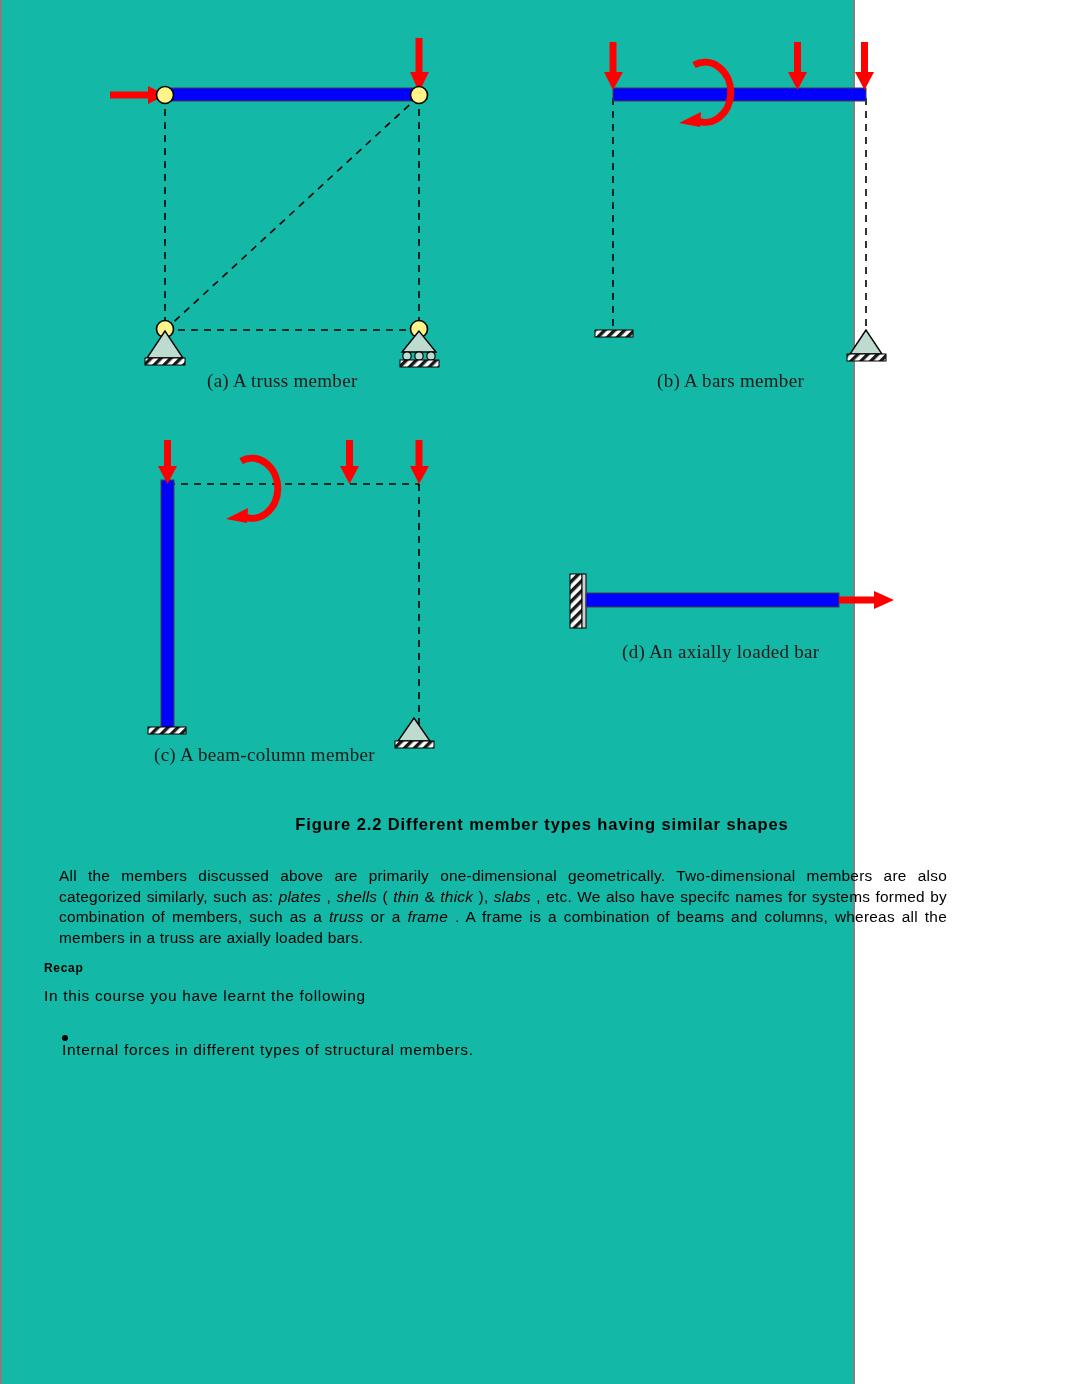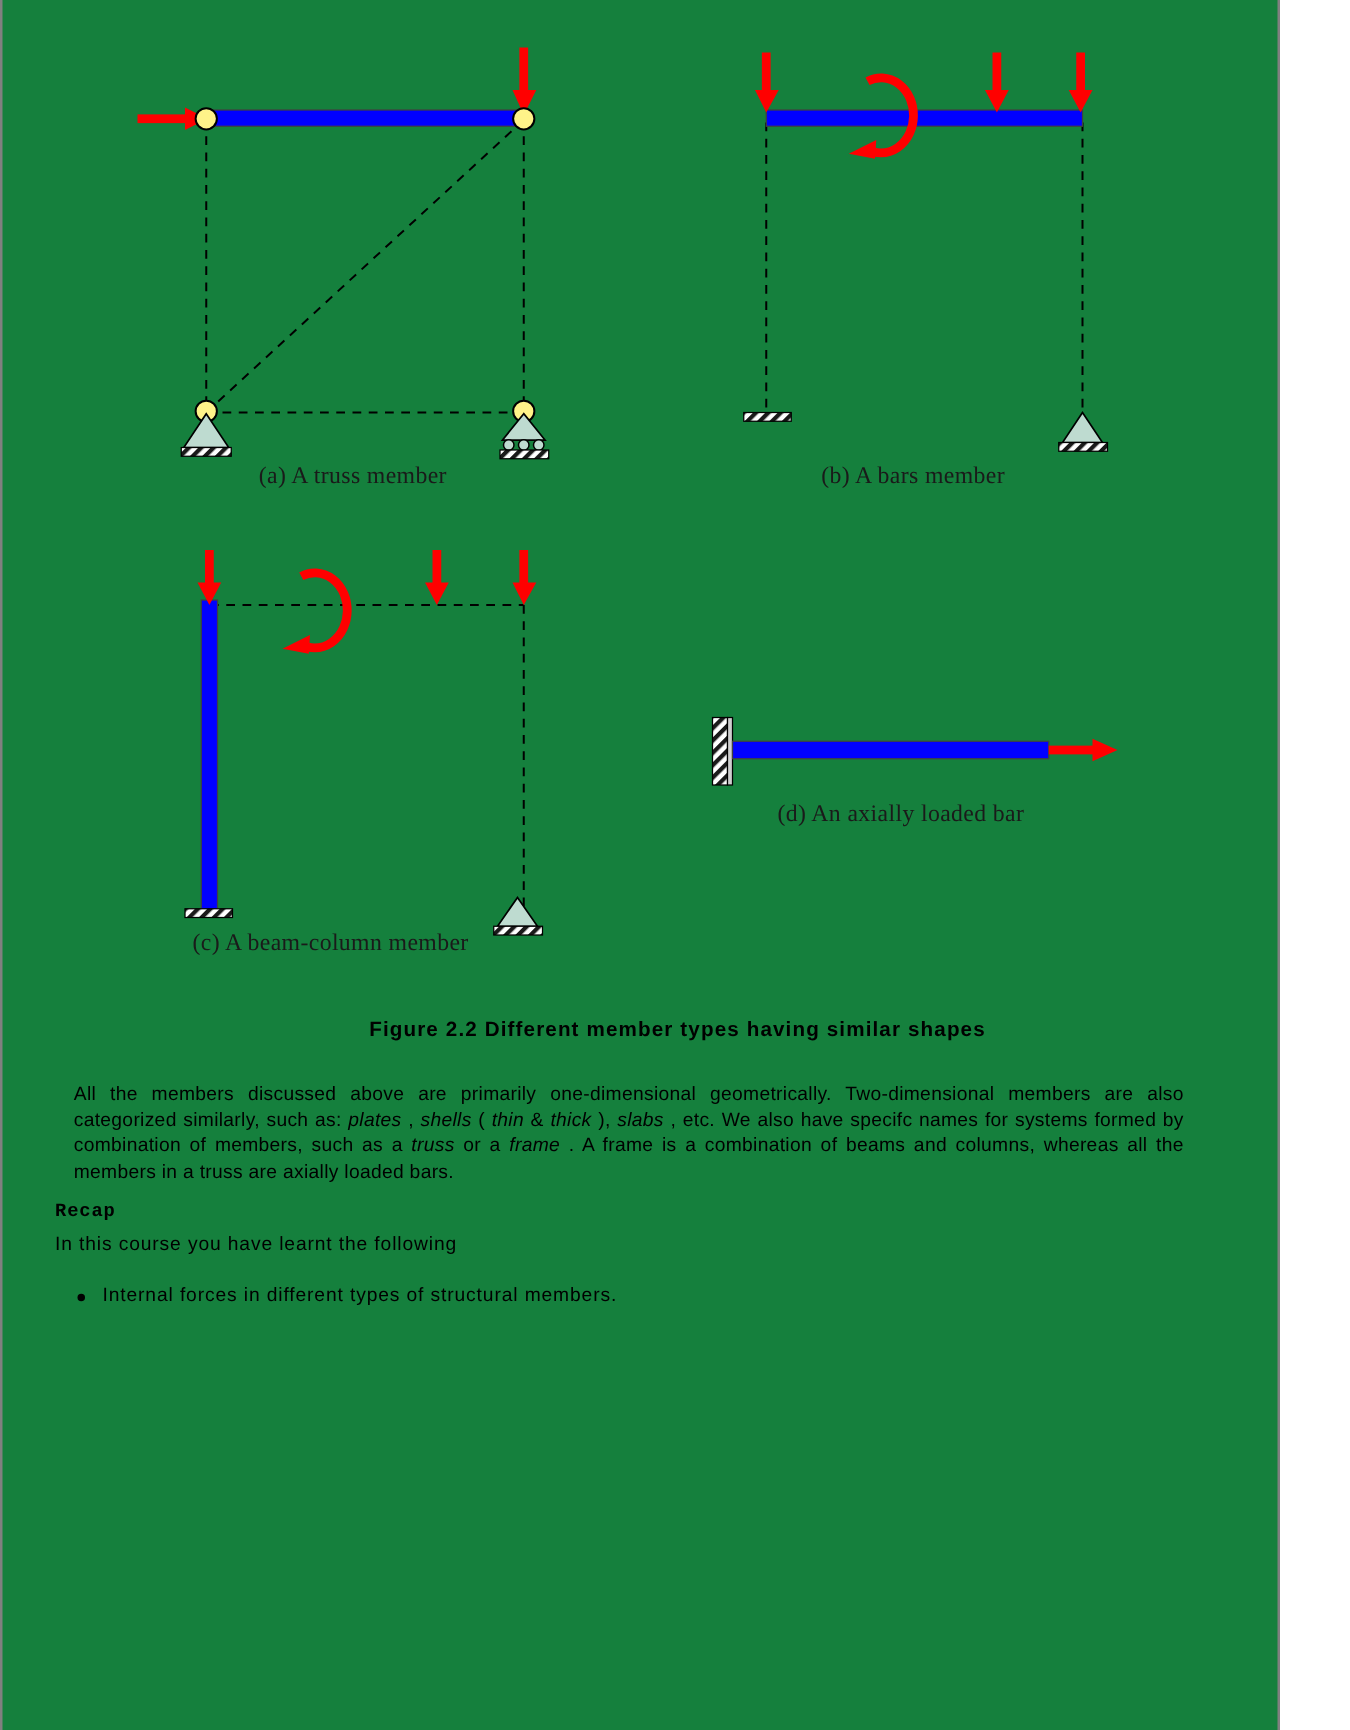--- a/index.html
+++ b/index.html
@@ -11,26 +11,26 @@
     width: 1080px;
     height: 1384px;
     position: relative;
     font-family: "Liberation Sans", sans-serif;
     color: #000000;
     overflow: hidden;
   }
   #page {
     position: absolute;
     left: 0; top: 0;
-    width: 1024px;
+    width: 855px;
     height: 1384px;
     border-left: 2px solid #808080;
     border-right: 2px solid #808080;
     box-sizing: border-box;
-    background: #15803d;
+    background: #14b8a6;
   }
   .fig-area {
     position: absolute;
     left: 0; top: 0;
     width: 1080px;
     height: 800px;
   }
   .fig-area svg { display: block; }
 
   .caption {
@@ -70,39 +70,39 @@
     text-align: justify;
     color: #000000;
     letter-spacing: 0.25px;
   }
   .body-par i { font-style: italic; }
 
   .recap-head {
     position: absolute;
     left: 42px;
     top: 961px;
-    font-size: 15px;
+    font-size: 12px;
     font-weight: bold;
     letter-spacing: 0.7px;
-    font-family: Liberation Mono, monospace;
   }
   .recap-sub {
     position: absolute;
     left: 42px;
     top: 987px;
     font-size: 15.4px;
     letter-spacing: 0.7px;
   }
   .bullet-item {
     position: absolute;
     left: 60px;
     font-size: 15.4px;
     letter-spacing: 0.7px;
     display: flex;
     align-items: flex-start;
+    flex-direction: column;
   }
   #bullet-0 { top: 1028px; }
   #bullet-1 { top: 1096px; }
   .bullet-dot {
     width: 6px;
     height: 6px;
     border-radius: 50%;
     background: #000000;
     margin-right: 14px;
     margin-top: 7px;

